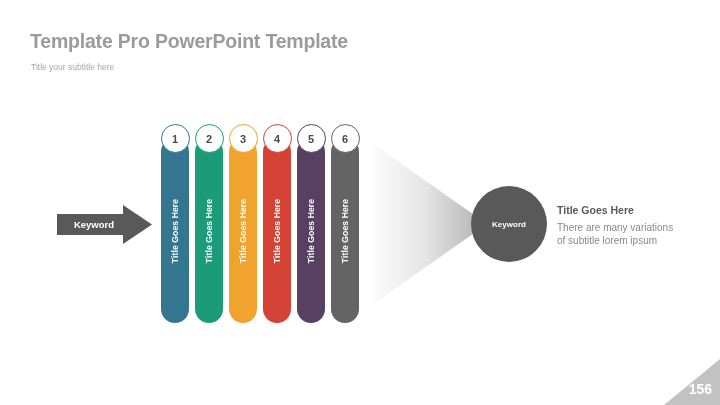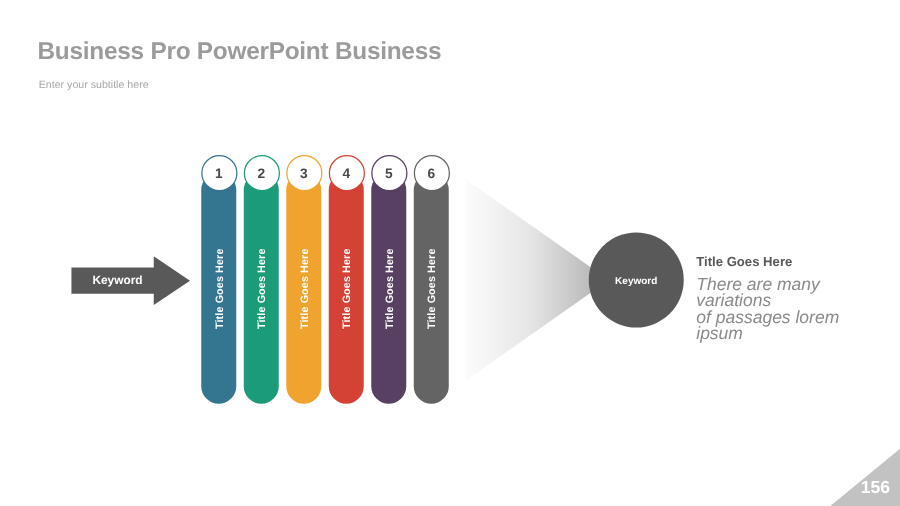--- a/index.html
+++ b/index.html
@@ -151,24 +151,23 @@
     top: 204px;
     width: 150px;
   }
   #right-heading {
     font-size: 10.5px;
     font-weight: bold;
     color: #595959;
     margin-bottom: 5px;
   }
   .right-body-line {
-    font-size: 14px;
+    font-size: 10px;
     color: #8a8a8a;
     line-height: 13px;
-    font-style: italic;
   }
 
   
   #page-corner {
     position: absolute;
     right: 0;
     bottom: 0;
     width: 56px;
     height: 46px;
   }
@@ -179,22 +178,22 @@
     color: #ffffff;
     font-size: 14px;
     font-weight: bold;
   }
 </style>
 </head>
 <body>
 
 <div id="slide">
 
-  <div id="title">Business Pro PowerPoint Business</div>
-  <div id="subtitle">Enter your subtitle here</div>
+  <div id="title">Template Pro PowerPoint Template</div>
+  <div id="subtitle">Title your subtitle here</div>
 
   <div id="gradient-triangle">
     <svg width="115" height="162" viewBox="0 0 115 162">
       <defs>
         <linearGradient id="triGrad" x1="0" y1="0" x2="1" y2="0">
           <stop offset="0%" stop-color="#fcfcfc"></stop>
           <stop offset="45%" stop-color="#e6e6e6"></stop>
           <stop offset="100%" stop-color="#aeaeae"></stop>
         </linearGradient>
       </defs>
@@ -254,21 +253,21 @@
     </div>
   </div>
 
   <div id="right-circle">
     <span id="right-circle-label">Keyword</span>
   </div>
 
   <div id="right-text">
     <div id="right-heading">Title Goes Here</div>
     <div class="right-body-line">There are many variations</div>
-    <div class="right-body-line">of passages lorem ipsum</div>
+    <div class="right-body-line">of subtitle lorem ipsum</div>
   </div>
 
   <div id="page-corner">
     <svg width="56" height="46" viewBox="0 0 56 46">
       <polygon points="56,0 56,46 0,46" fill="#c2c2c2"></polygon>
     </svg>
     <span id="page-number">156</span>
   </div>
 
 </div>

